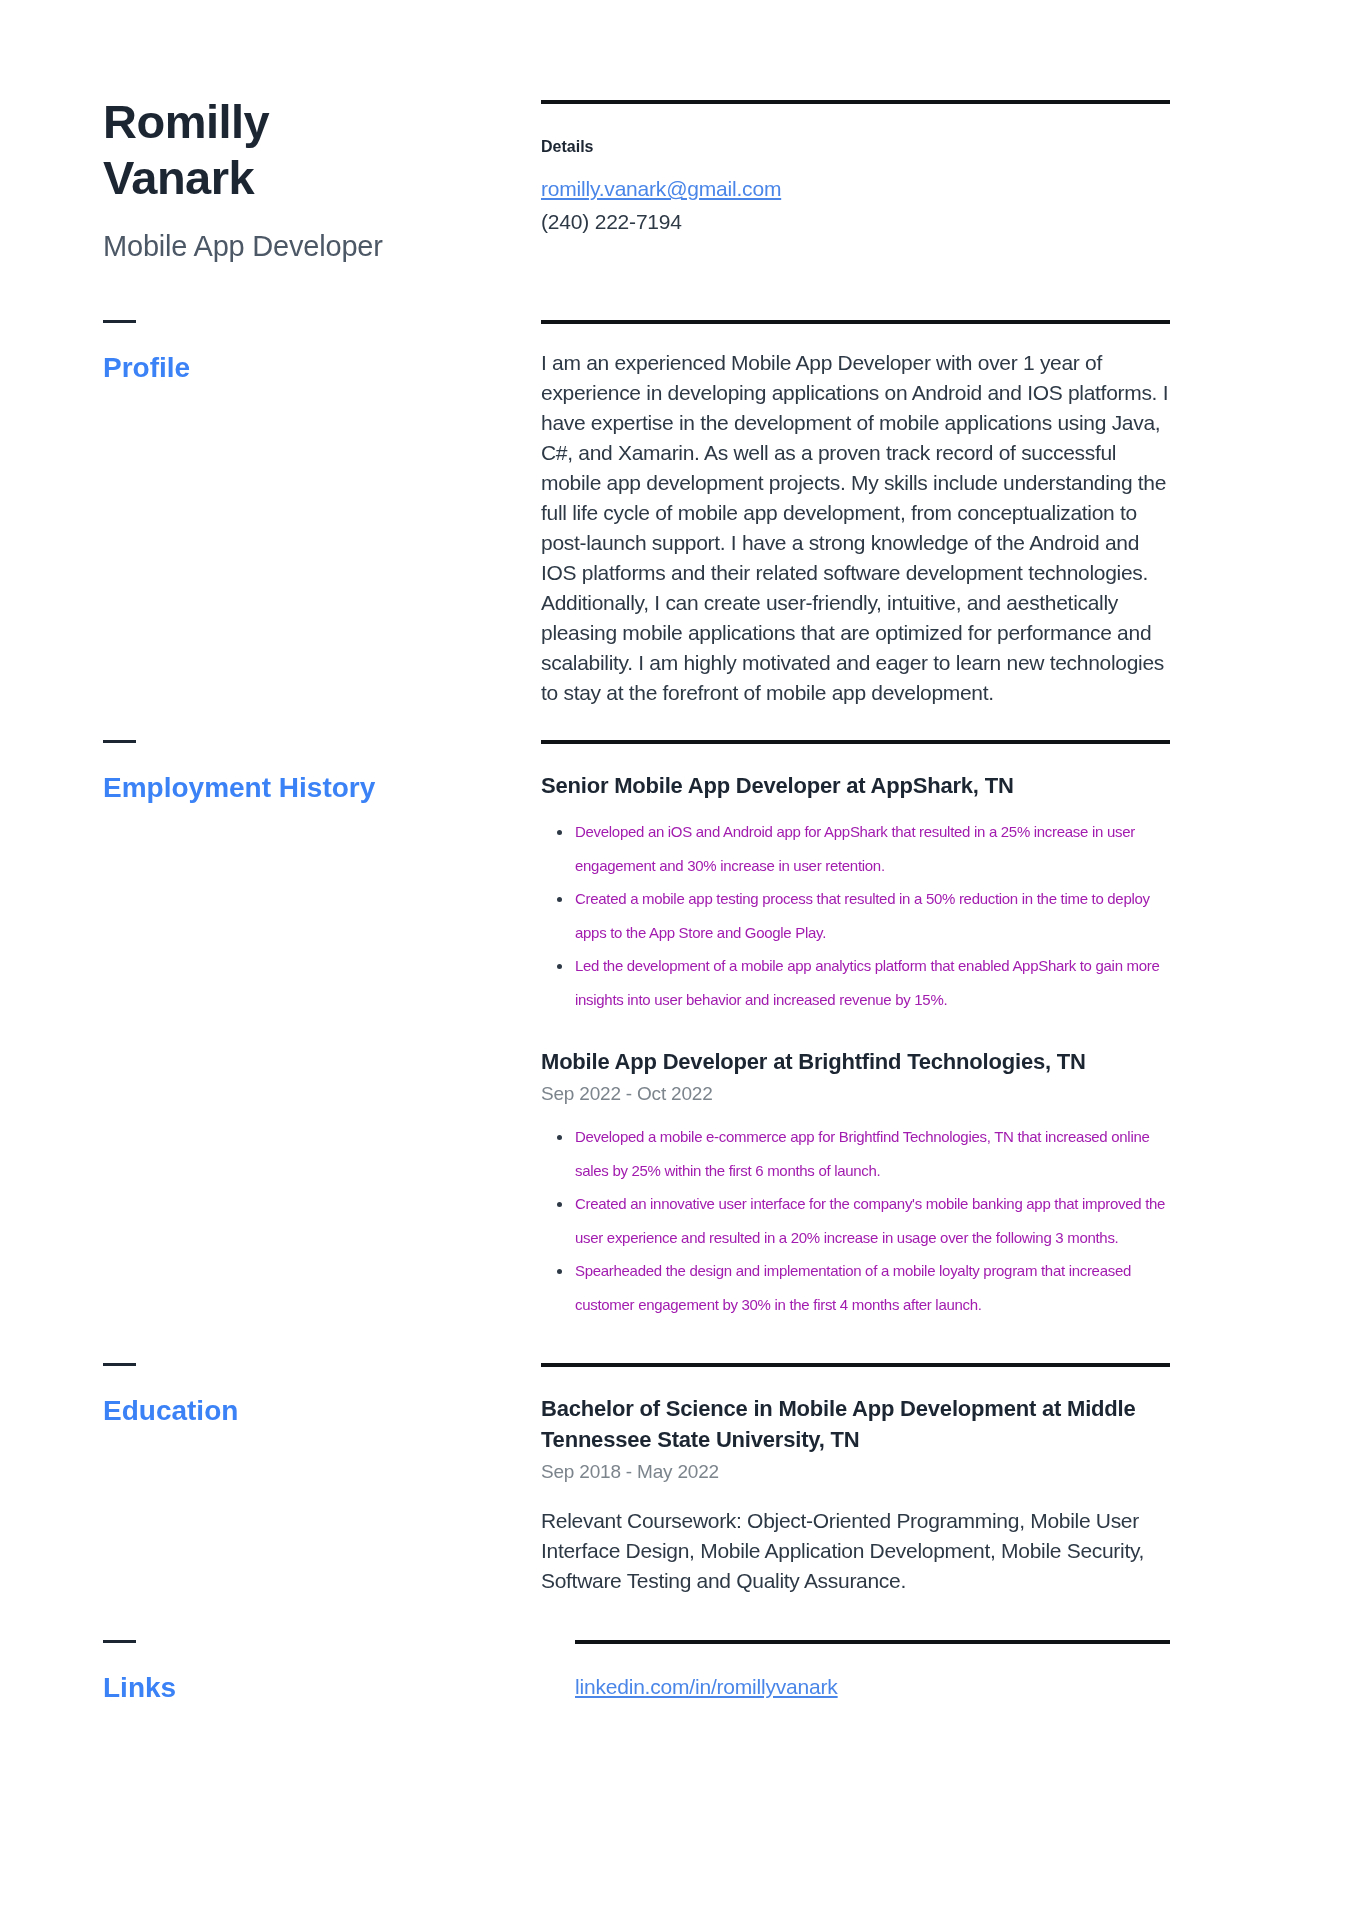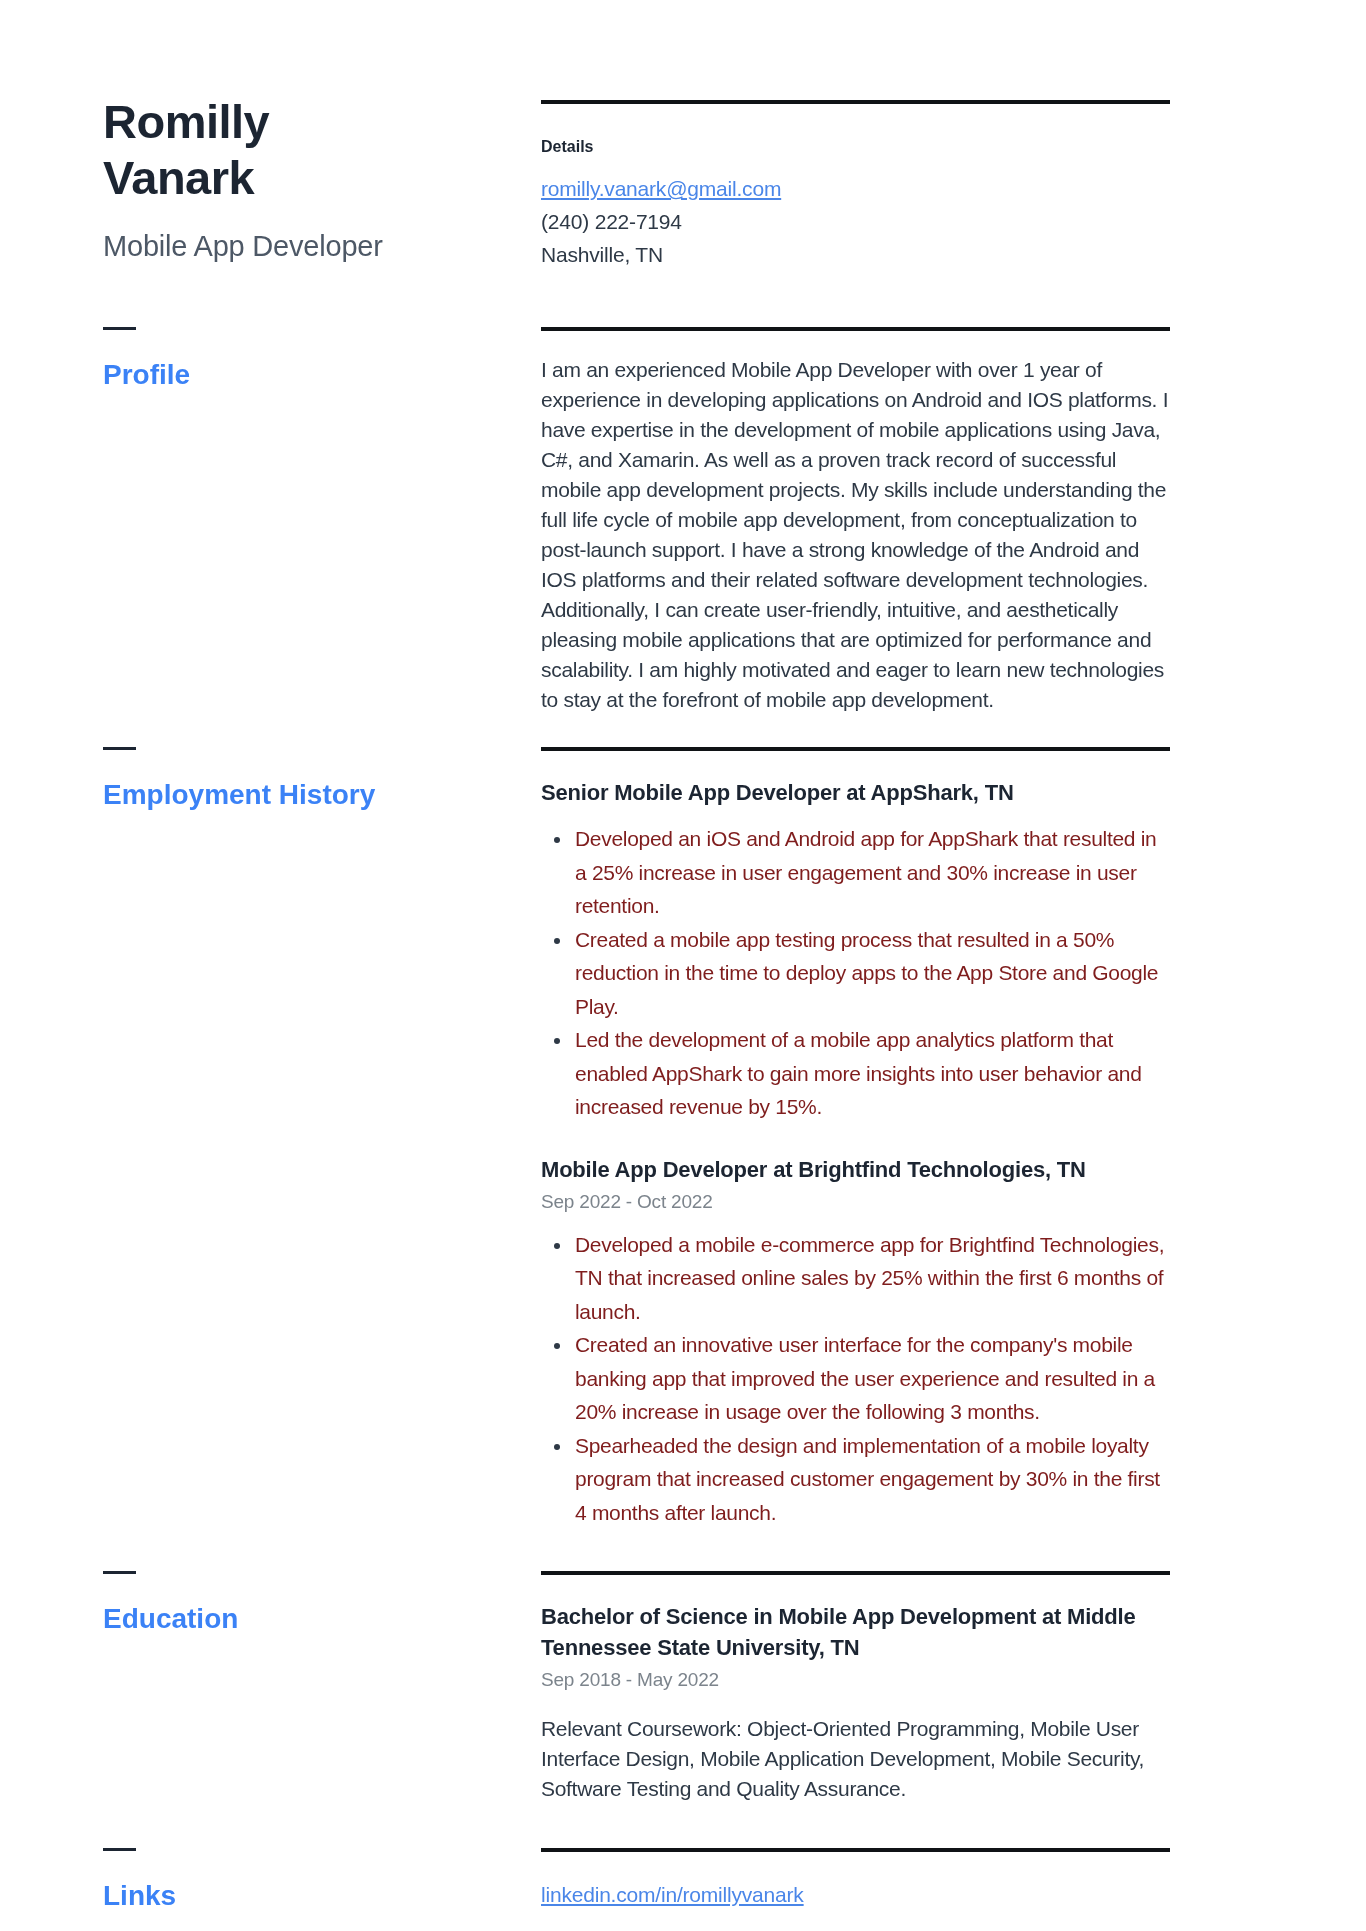--- a/index.html
+++ b/index.html
@@ -67,49 +67,48 @@
   .job-dates {
     margin-top: 5px;
     font-size: 19px; line-height: 24px;
     color: #7c848c; letter-spacing: -0.2px;
   }
   ul.bullets {
     margin: 14px 0 0 0;
     padding-left: 32px;
   }
   ul.bullets li {
-    font-size: 21px; line-height: 33.5px; letter-spacing: -0.3px;
-    color: #7f1d1d;
+    font-size: 15px; line-height: 33.5px; letter-spacing: -0.3px;
+    color: #a21caf;
     padding-left: 2px;
   }
   ul.bullets li::marker { color: #2e3946; }
 
   .mt-profile    { margin-top: 56px; }
   .mt-employment { margin-top: 32px; }
   .mt-education  { margin-top: 42px; }
-  .mt-links      { margin-top: 44px; }
+  .mt-links      { margin-top: 44px; gap: 34px; }
   .job2          { margin-top: 30px; }
   .link-line     { margin-top: 26px; font-size: 21px; line-height: 33px; }
 </style>
 </head>
 <body>
 
 <div class="page">
 
   <div class="row">
     <div class="left-col">
       <h1 class="name">Romilly Vanark</h1>
       <div class="subtitle">Mobile App Developer</div>
     </div>
     <div class="right-col">
       <div class="rule"></div>
       <div class="details-heading">Details</div>
       <div class="detail-line"><a href="#">romilly.vanark@gmail.com</a></div>
       <div class="detail-line">(240) 222-7194</div>
-      <div class="detail-line">Nashville, TN</div>
     </div>
   </div>
 
   <div class="row mt-profile">
     <div class="left-col">
       <div class="dash"></div>
       <div class="section-label">Profile</div>
     </div>
     <div class="right-col">
       <div class="rule"></div>

